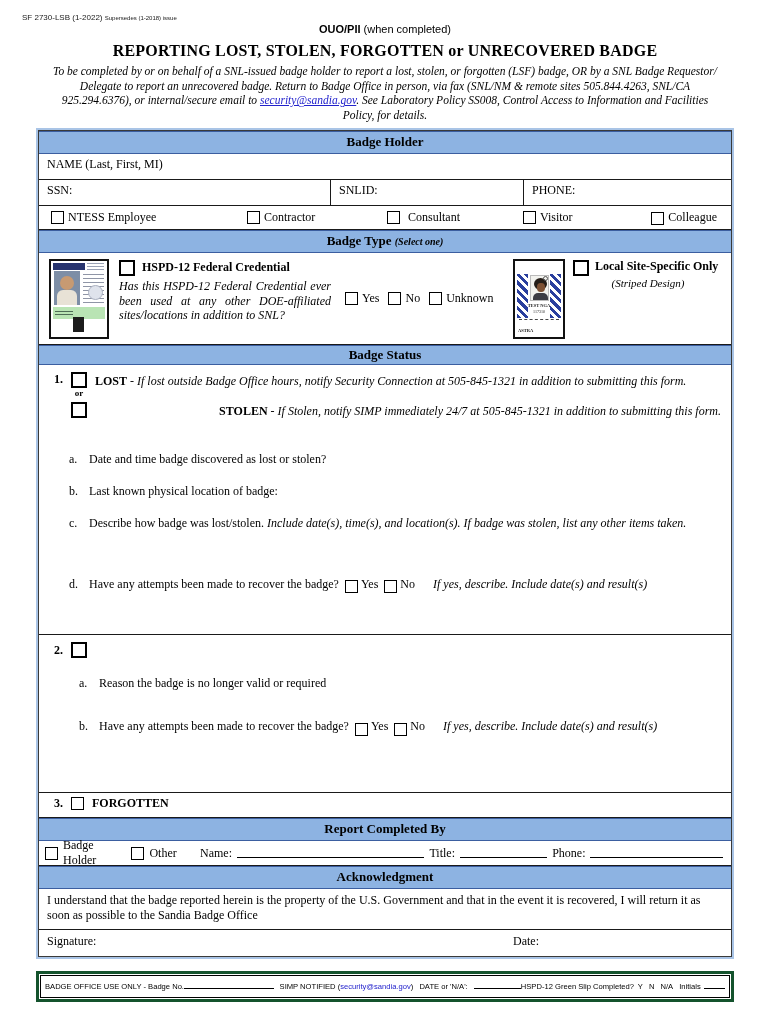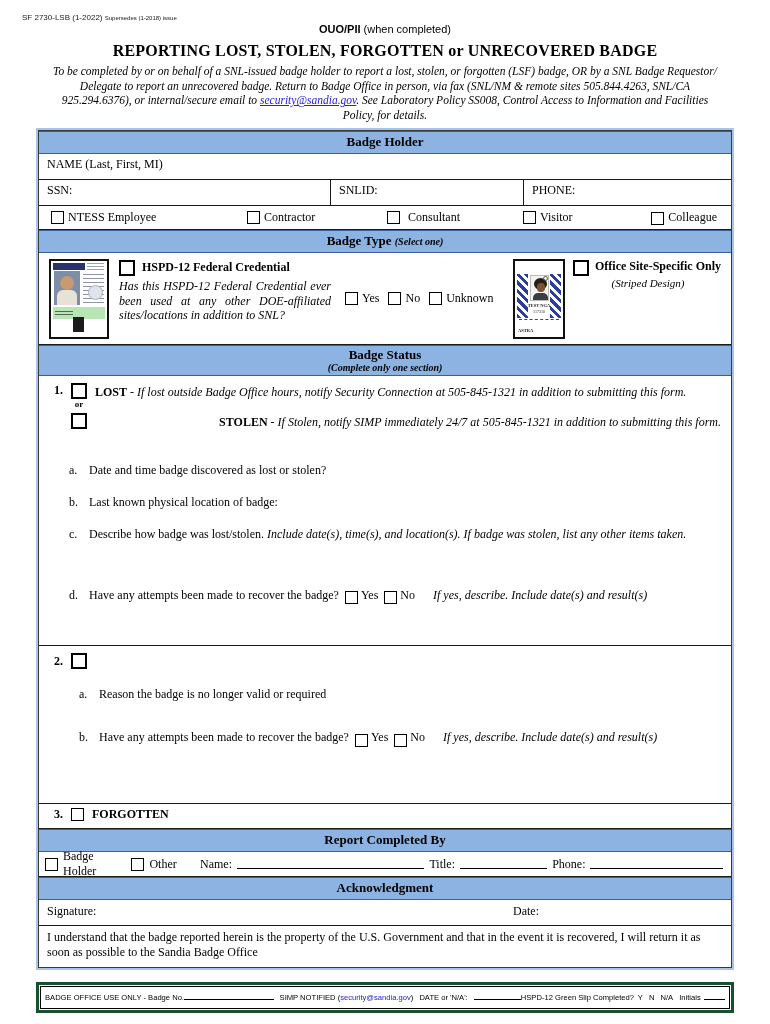--- a/index.html
+++ b/index.html
@@ -232,29 +232,28 @@
       <i class="brb-mag"></i>
       <span class="brb-name">TEST NGA</span>
       <span class="brb-id">117310</span>
       <i class="brb-dash"></i>
       <span class="brb-brand">ASTRA</span>
     </div>
 
     <div class="local-block">
       <div class="local-title">
         <span class="cb cb-lg"></span>
-        <span>Office Site-Specific Only</span>
+        <span>Local Site-Specific Only</span>
       </div>
       <div class="local-note">(Striped Design)</div>
     </div>
   </div>
 
   <div class="sec-header two-line">
     <span>Badge Status</span>
-    <span class="note">(Complete only one section)</span>
   </div>
 
   <div class="row status-sec sec1">
     <div class="s-row" style="margin:7px 10px 0 10px;">
       <span class="s-num">1.</span>
       <span class="cb-col">
         <span class="cb cb-lg"></span>
         <span class="or-lbl">or</span>
       </span>
       <span class="s-text">
@@ -321,25 +320,25 @@
     <span class="gap"></span>
     <span>Name:</span>
     <span class="fill" style="width:198px;"></span>
     <span>Title:</span>
     <span class="fill" style="width:92px;"></span>
     <span>Phone:</span>
     <span class="fill" style="width:140px;"></span>
   </div>
 
   <div class="sec-header">Acknowledgment</div>
+  <div class="row ack-text">I understand that the badge reported herein is the property of the U.S. Government and that in the event it is recovered, I will return it as soon as possible to the Sandia Badge Office</div>
   <div class="row sig-row">
     <span class="sig-cell"><span>Signature:</span></span>
     <span class="date-cell"><span>Date:</span></span>
   </div>
-  <div class="row ack-text">I understand that the badge reported herein is the property of the U.S. Government and that in the event it is recovered, I will return it as soon as possible to the Sandia Badge Office</div>
 </div>
 
 <div class="bo-box">
   <div class="bo-inner">
     <span>BADGE OFFICE USE ONLY - Badge No.</span>
     <span class="fill" style="width:118px;"></span>
     <span class="bo-sp"></span>
     <span>SIMP NOTIFIED (</span>
       <a href="#">security@sandia.gov</a>
       <span>)</span>

